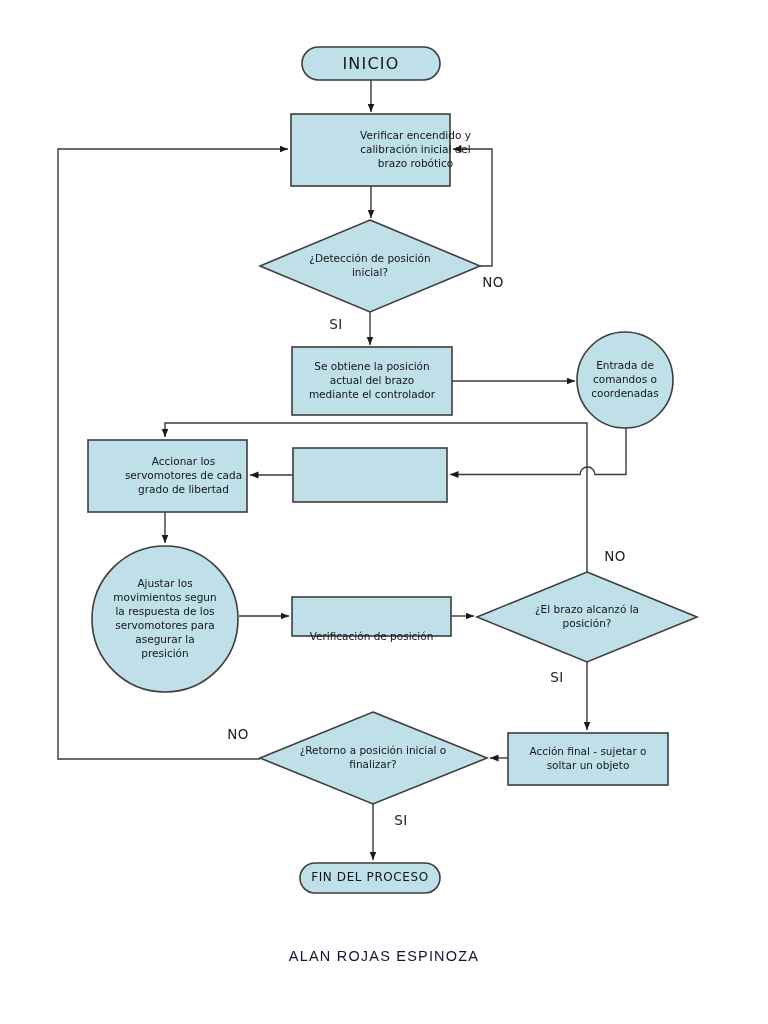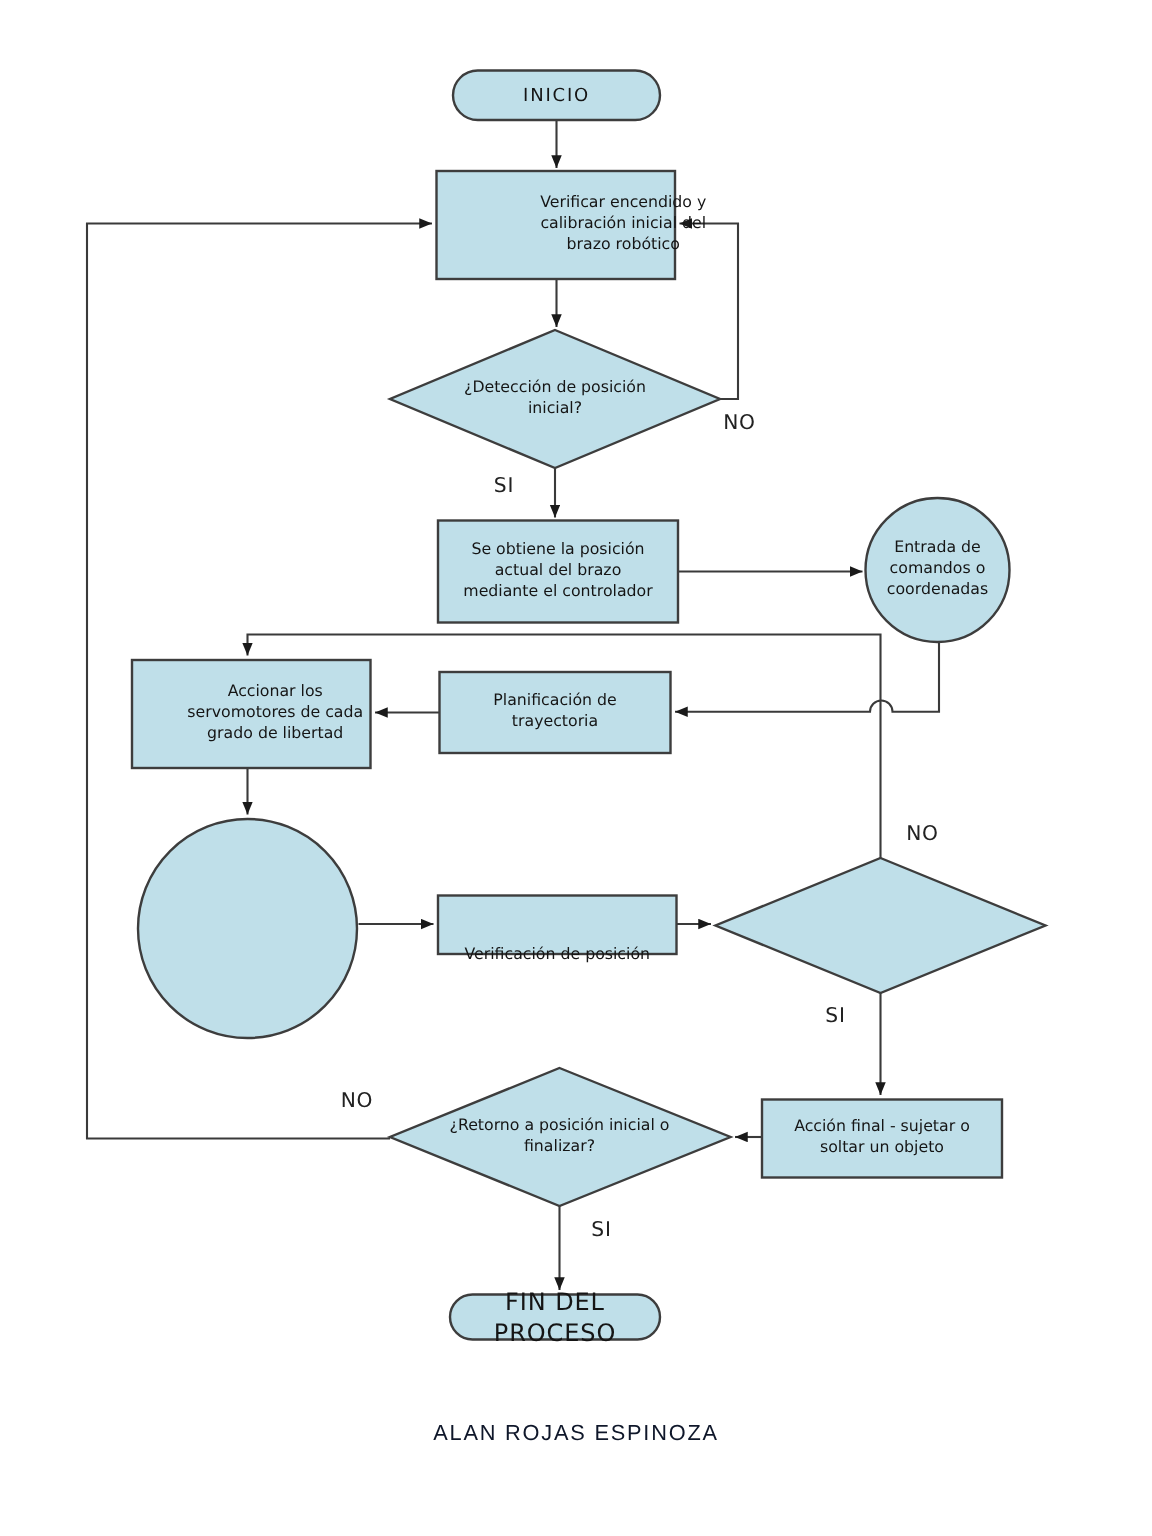--- a/index.html
+++ b/index.html
@@ -17,22 +17,22 @@
   .node{
     position:absolute;
     display:flex;align-items:center;justify-content:center;
     text-align:center;
     white-space:pre-line;
     color:#151515;
     font-size:10.5px;
     line-height:1.32;
     pointer-events:auto;
   }
-  .terminal-label{font-size:12px;letter-spacing:1.2px;}
-  .fin-label{font-size:16px;letter-spacing:0.6px;}
+  .terminal-label{font-size:16px;letter-spacing:1.2px;}
+  .fin-label{font-size:12px;letter-spacing:0.6px;}
   .edge-label{
     position:absolute;
     display:flex;align-items:center;justify-content:center;
     font-size:13.5px;color:#222222;letter-spacing:0.5px;
   }
   .footer{
     position:absolute;left:0;top:948px;width:768px;
     text-align:center;
     font-family:"Liberation Sans",sans-serif;
     font-size:14.5px;letter-spacing:1.2px;color:#0f172a;
@@ -91,30 +91,36 @@
 inicial?</div>
 
   <div class="node" style="left:292px;top:347px;width:160px;height:68px;">Se obtiene la posición
 actual del brazo
 mediante el controlador</div>
 
   <div class="node" style="left:577px;top:332px;width:96px;height:96px;">Entrada de
 comandos o
 coordenadas</div>
 
-  <div class="node" style="left:293px;top:448px;width:154px;height:54px;">Planificación de
-trayectoria</div>
 
   <div class="node" style="left:88px;top:440px;width:191px;height:72px;">Accionar los
 servomotores de cada
 grado de libertad</div>
 
+  <div class="node" style="left:95px;top:549px;width:140px;height:140px;">Ajustar los
+movimientos segun
+la respuesta de los
+servomotores para
+asegurar la
+presición</div>
 
   <div class="node" style="left:292px;top:597px;width:159px;height:39px;margin-top:20px;">Verificación de posición</div>
 
+  <div class="node" style="left:477px;top:585px;width:220px;height:64px;">¿El brazo alcanzó la
+posición?</div>
 
   <div class="node" style="left:508px;top:733px;width:160px;height:52px;">Acción final - sujetar o
 soltar un objeto</div>
 
   <div class="node" style="left:253px;top:726px;width:240px;height:64px;">¿Retorno a posición inicial o
 finalizar?</div>
 
   <div class="node fin-label" style="left:300px;top:863px;width:140px;height:30px;">FIN DEL PROCESO</div>
 
   <div class="edge-label" style="left:321px;top:315px;width:30px;height:18px;">SI</div>

